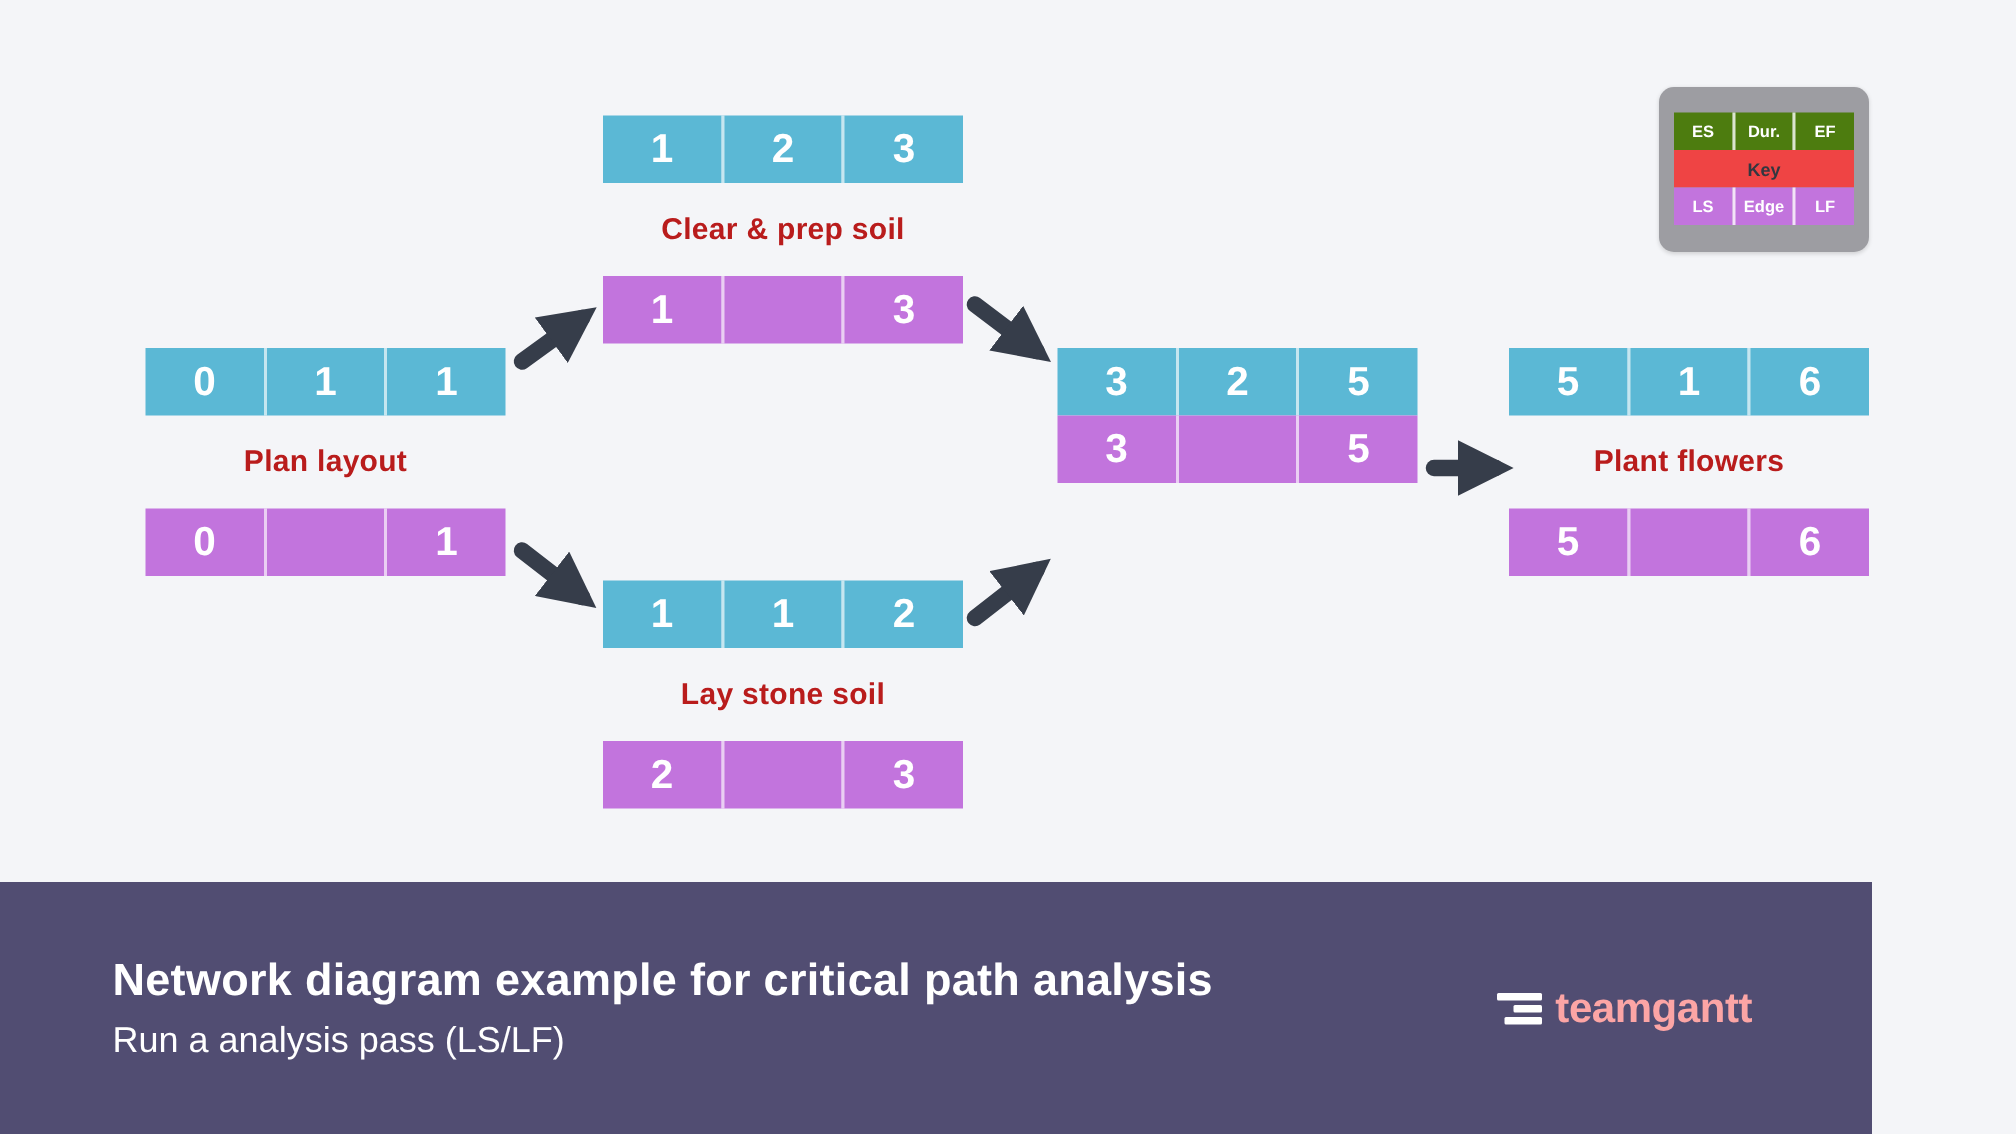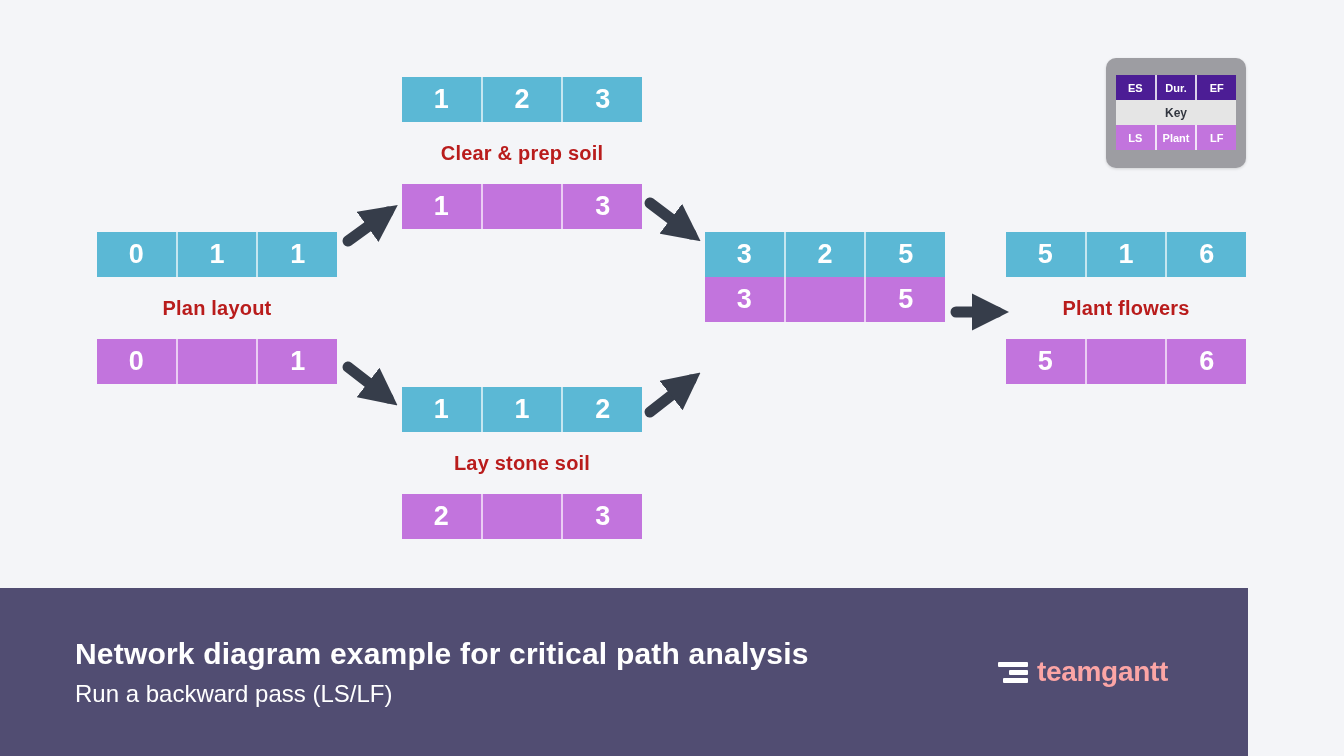--- a/index.html
+++ b/index.html
@@ -43,24 +43,24 @@
     background: #9d9da2; border-radius: 10px;
     padding: 17px 10px;
     box-shadow: 0 1px 3px rgba(0,0,0,0.15);
   }
   .key-row { display: flex; width: 120px; height: 25px; }
   .key-cell {
     flex: 1 1 0; display: flex; align-items: center; justify-content: center;
     color: #ffffff; font-size: 11px; font-weight: bold;
   }
   .key-cell + .key-cell { border-left: 2px solid rgba(255,255,255,0.8); }
-  .key-top .key-cell { background: #4c1d95; }
+  .key-top .key-cell { background: #4d7c0f; }
   .key-bottom .key-cell { background: #c274dd; }
   .key-mid {
-    width: 120px; height: 25px; background: #e5e5e5;
+    width: 120px; height: 25px; background: #ef4444;
     display: flex; align-items: center; justify-content: center;
     color: #333740; font-size: 12px; font-weight: bold;
   }
 
   
   .banner {
     position: absolute; left: 0; top: 588px; width: 1248px; height: 168px;
     background: #514d72;
     display: flex; align-items: center; justify-content: space-between;
     padding: 0 80px 0 75px;
@@ -169,31 +169,31 @@
 
     <div class="key-box">
       <div class="key-row key-top">
         <div class="key-cell">ES</div>
         <div class="key-cell">Dur.</div>
         <div class="key-cell">EF</div>
       </div>
       <div class="key-mid">Key</div>
       <div class="key-row key-bottom">
         <div class="key-cell">LS</div>
-        <div class="key-cell">Plant</div>
+        <div class="key-cell">Edge</div>
         <div class="key-cell">LF</div>
       </div>
     </div>
 
   </div>
 
   <div class="banner">
     <div>
       <div class="banner-title">Network diagram example for critical path analysis</div>
-      <div class="banner-subtitle">Run a backward pass (LS/LF)</div>
+      <div class="banner-subtitle">Run a analysis pass (LS/LF)</div>
     </div>
     <div class="logo">
       <div class="logo-icon">
         <div class="logo-bar b1"></div>
         <div class="logo-bar b2"></div>
         <div class="logo-bar b3"></div>
       </div>
       <div class="logo-text">teamgantt</div>
     </div>
   </div>

